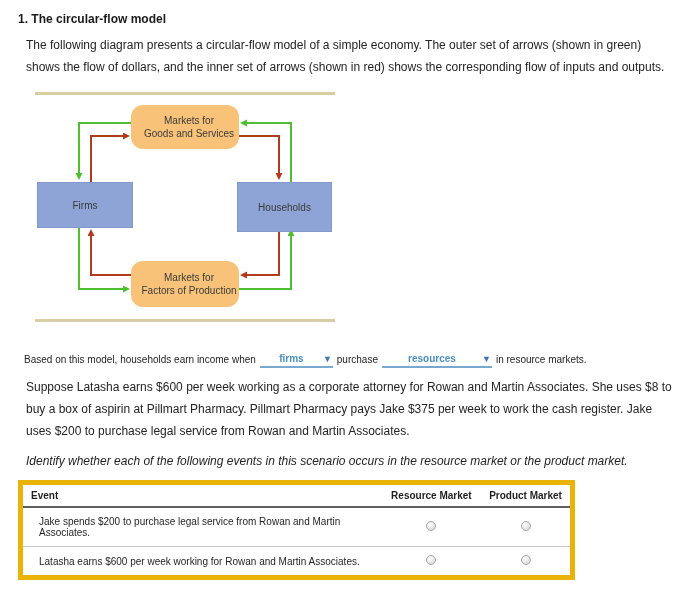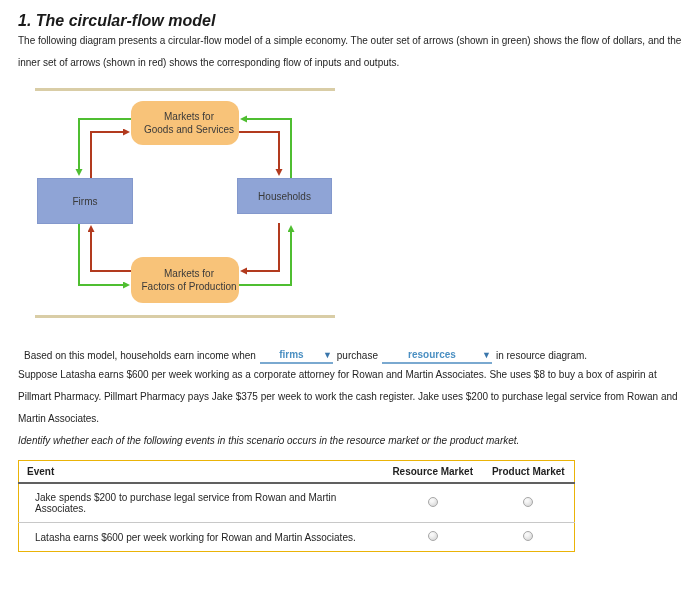--- a/index.html
+++ b/index.html
@@ -5,23 +5,23 @@
   * { box-sizing: border-box; }
   html, body { margin: 0; padding: 0; }
   body {
     width: 700px; height: 604px; overflow: hidden;
     background: #ffffff; color: #222;
     font-family: "Liberation Sans", sans-serif;
     font-size: 10px;
   }
   .page { padding: 12px 14px 0 18px; }
 
-  .title { font-size: 16px; font-weight: bold; color: #1a1a1a; margin: 0; font-style: italic; }
+  .title { font-size: 12px; font-weight: bold; color: #1a1a1a; margin: 0; }
 
-  p.body { font-size: 10px; line-height: 22px; margin: 0; color: #242424; max-width: 668px; }
+  p.body { font-size: 12px; line-height: 22px; margin: 8px; color: #242424; max-width: 668px; }
   .p-intro { margin-top: 14px; }
   .p-scenario { margin-top: 20px; }
   .p-instruction { margin-top: 16px; font-style: italic; line-height: 13px; color: #2a2a2a; }
 
   
   .diagram { position: relative; width: 300px; height: 230px; margin: 14px 0 0 17px; }
   .rule { position: absolute; left: 0; width: 300px; height: 3px; background: #d9cda6; }
   .rule-top { top: 0; }
   .rule-bottom { bottom: 0; }
   svg.arrows { position: absolute; left: 0; top: 0; width: 300px; height: 230px; }
@@ -29,38 +29,38 @@
   .arrow-green { stroke: #4fbe31; }
   .arrow-red   { stroke: #b23a1e; }
   .node {
     position: absolute; display: flex; align-items: center; justify-content: center;
     text-align: center; white-space: pre-line; font-size: 10px; line-height: 13px; color: #3a3a3a;
   }
   .node-orange { background: #f8c379; border-radius: 12px; padding-left: 8px; }
   .node-blue   { background: #8fa4d6; border: 1px solid #8398cc; }
   .node-goods      { left: 96px;  top: 13px;  width: 108px; height: 44px; }
   .node-firms      { left: 2px;   top: 90px;  width: 96px;  height: 46px; }
-  .node-households { left: 202px; top: 90px;  width: 95px;  height: 36px; }
+  .node-households { left: 202px; top: 90px;  width: 95px;  height: 50px; }
   .node-factors    { left: 96px;  top: 169px; width: 108px; height: 46px; }
 
   
   .question { margin: 30px 0 0 0; font-size: 10px; color: #242424; line-height: 16px; padding-left: 6px; }
   .dd {
     display: inline-flex; align-items: center; vertical-align: bottom;
     border-bottom: 2px solid #7aa9d0; margin: 0 4px; padding-bottom: 1px; height: 15px;
   }
   .dd-firms { width: 73px; }
   .dd-resources { width: 110px; }
   .dd-value { flex: 1; text-align: center; color: #4a8fc2; font-weight: bold; }
   .dd-arrow { flex: none; color: #3a76ab; font-size: 9px; line-height: 9px; padding-right: 1px; }
 
   
   table.events {
     margin-top: 8px; width: 557px; border-collapse: collapse;
-    border: 1px solid #eab308; font-size: 10px; color: #1f1f1f;
+    border: 5px solid #eab308; font-size: 10px; color: #1f1f1f;
   }
   table.events th {
     font-weight: bold; padding: 5px 4px; border-bottom: 2px solid #606060; text-align: center;
   }
   table.events th.col-event { text-align: left; padding-left: 8px; width: 365px; }
   table.events th.col-resource { width: 100px; }
   table.events th.col-product { width: 92px; }
   table.events td { padding: 8px 16px; border-bottom: 1px solid #c8c8c8; }
   table.events tr:last-child td { border-bottom: none; }
   td.cell-event { padding-left: 8px; }
@@ -114,21 +114,21 @@
 
     <div class="rule rule-bottom"></div>
   </div>
 
   <p class="question"><span>Based on this model, households earn income when</span><span class="dd dd-firms">
         <span class="dd-value">firms</span>
         <span class="dd-arrow">▼</span>
       </span><span>purchase</span><span class="dd dd-resources">
         <span class="dd-value">resources</span>
         <span class="dd-arrow">▼</span>
-      </span><span>in resource diagram.</span></p>
+      </span><span>in resource markets.</span></p>
 
   <p class="body p-scenario">Suppose Latasha earns $600 per week working as a corporate attorney for Rowan and Martin Associates. She uses $8 to buy a box of aspirin at Pillmart Pharmacy. Pillmart Pharmacy pays Jake $375 per week to work the cash register. Jake uses $200 to purchase legal service from Rowan and Martin Associates.</p>
 
   <p class="body p-instruction">Identify whether each of the following events in this scenario occurs in the resource market or the product market.</p>
 
   <table class="events">
     <thead>
       <tr>
         <th class="col-event">Event</th>
         <th class="col-resource">Resource Market</th>

